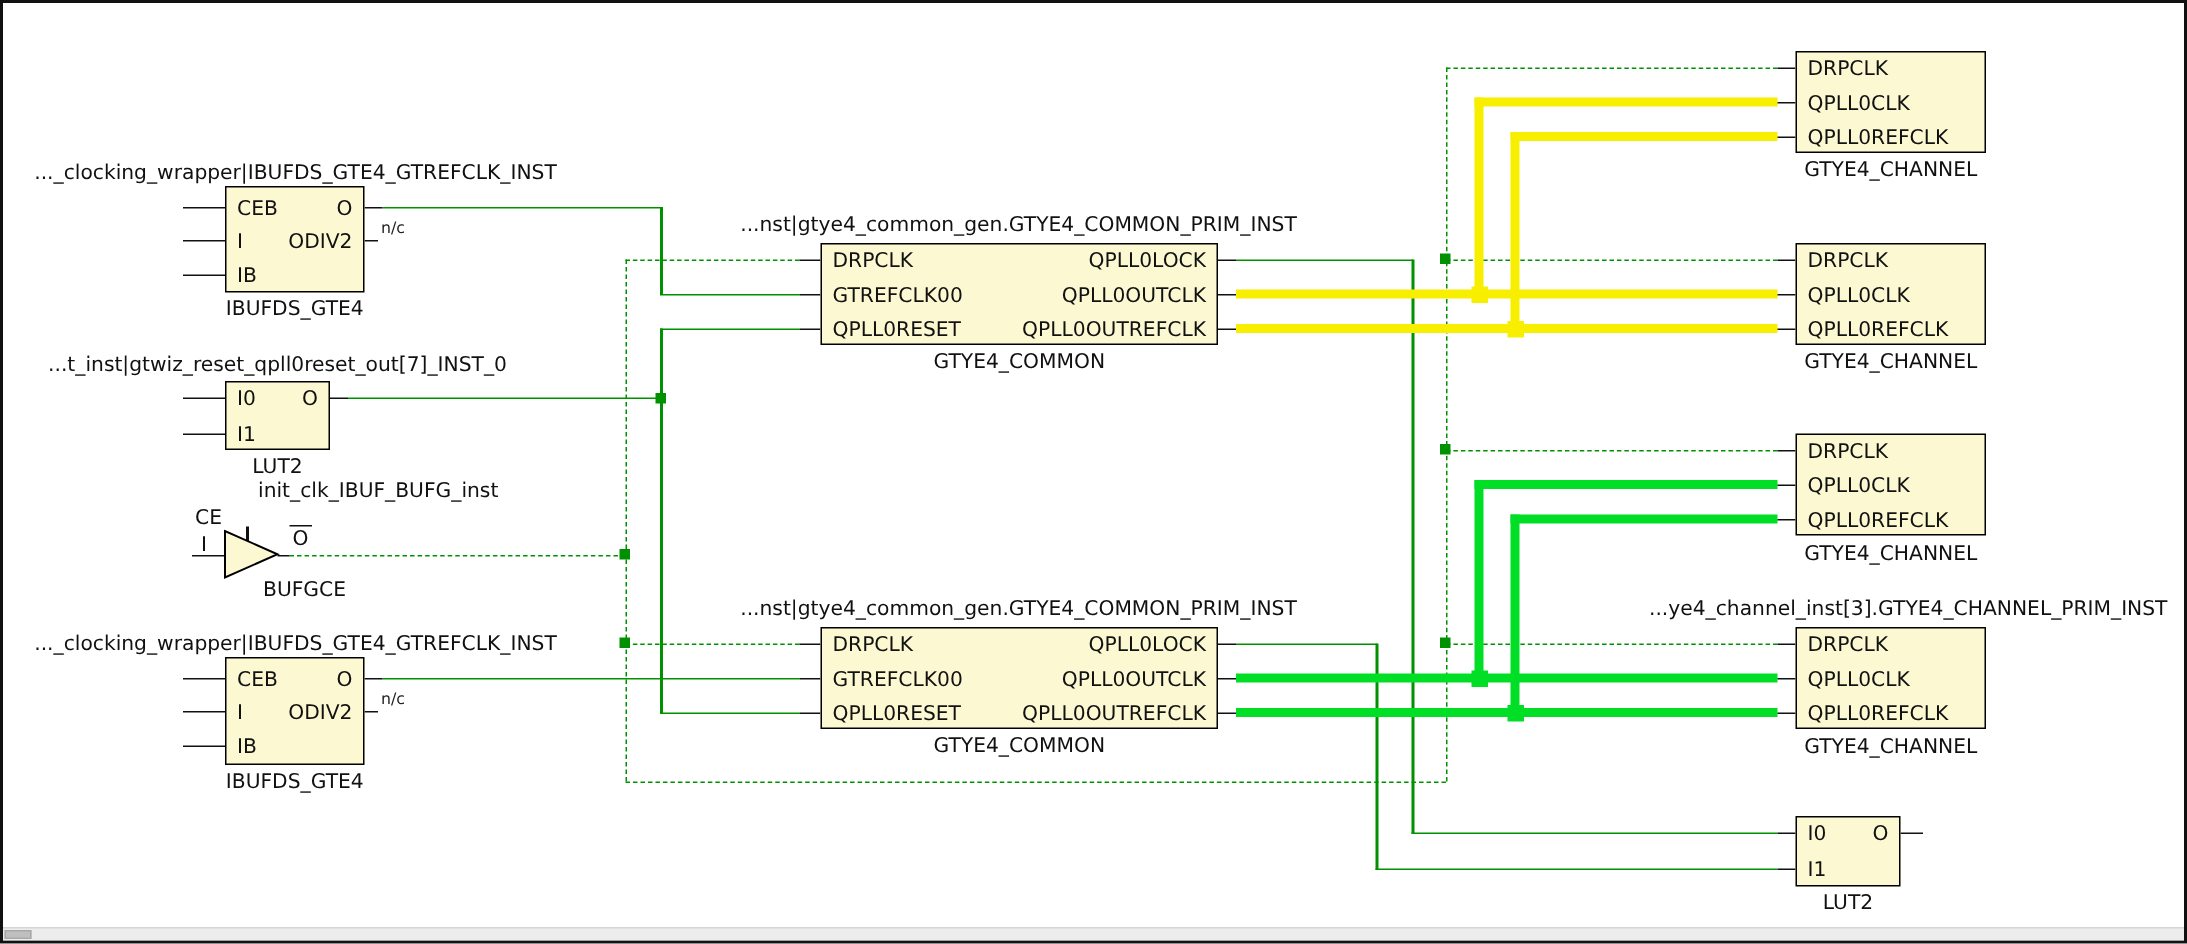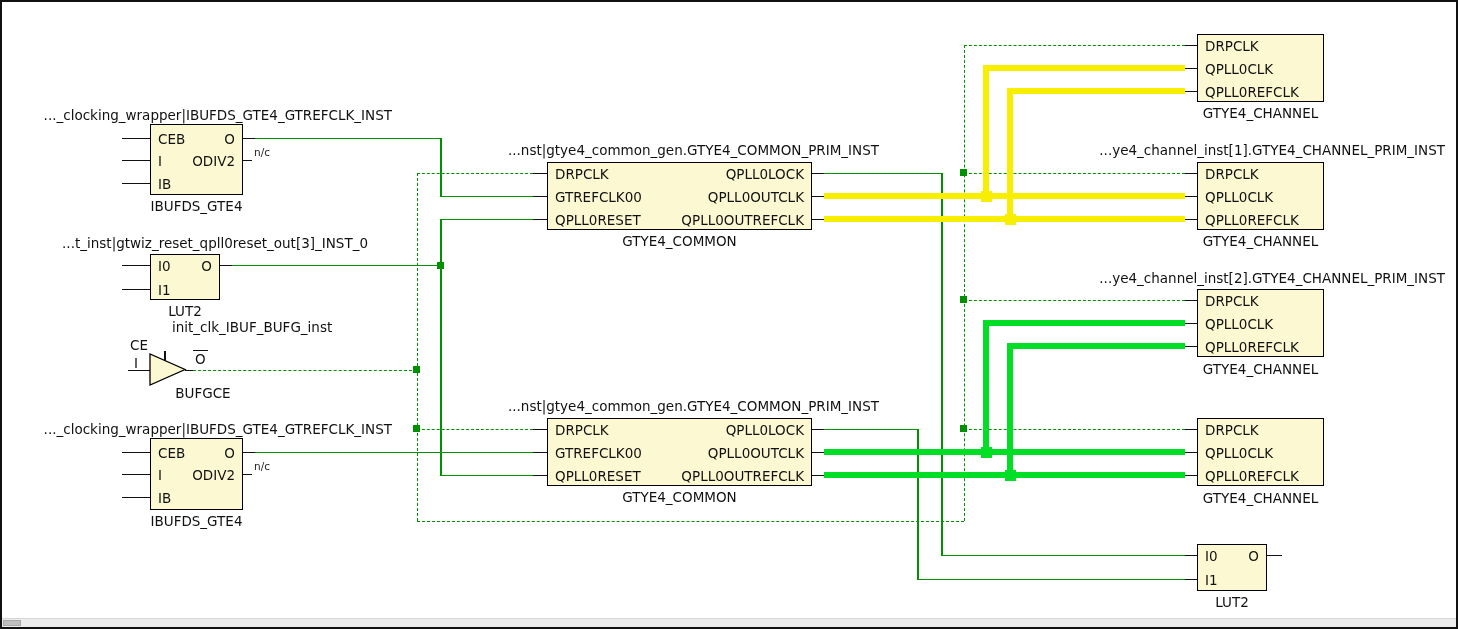--- a/index.html
+++ b/index.html
@@ -9,21 +9,21 @@
     border:2px solid #111; box-sizing:border-box;
     font-family:"DejaVu Sans","Liberation Sans",sans-serif;
     color:#111;
   }
   
   .block{position:absolute; background:#fcf9d2; border:1px solid #000; box-sizing:border-box;}
   .pl,.pr{position:absolute; font-size:13.5px; line-height:16px; white-space:nowrap;}
   .pl{left:7px;} .pr{right:7px; text-align:right;}
   
   .title{position:absolute; font-size:13.5px; line-height:16px; white-space:nowrap;}
-  .ctr{text-align:right;} .rgt{text-align:right;}
+  .ctr{text-align:center;} .rgt{text-align:right;}
   .tlabel{position:absolute; font-size:13.5px; line-height:16px; text-align:center; white-space:nowrap;}
   
   .g  {position:absolute; background:#009100; height:1.5px;}
   .gv {position:absolute; background:#009100; width:1.5px;}
   .dh {position:absolute; border-top:1.5px dashed #009100; height:0;}
   .dv {position:absolute; border-left:1.5px dashed #009100; width:0;}
   .yh {position:absolute; background:#f8ee00; height:6px;}
   .yv {position:absolute; background:#f8ee00; width:6px;}
   .th {position:absolute; background:#00df26; height:6px;}
   .tv {position:absolute; background:#00df26; width:6px;}
@@ -147,21 +147,21 @@
   <div class="block" style="left:148px;top:122px;width:93px;height:71px">
     <span class="pl" style="top:6px">CEB</span>
     <span class="pl" style="top:28px">I</span>
     <span class="pl" style="top:51px">IB</span>
     <span class="pr" style="top:6px">O</span>
     <span class="pr" style="top:28px">ODIV2</span>
   </div>
   <div class="nc" style="left:252px;top:144px">n/c</div>
   <div class="tlabel" style="left:148px;top:196px;width:93px">IBUFDS_GTE4</div>
 
-  <div class="title ctr" style="left:0px;top:233px;width:366px">...t_inst|gtwiz_reset_qpll0reset_out[3]_INST_0</div>
+  <div class="title ctr" style="left:0px;top:233px;width:366px">...t_inst|gtwiz_reset_qpll0reset_out[7]_INST_0</div>
   <div class="block" style="left:148px;top:252px;width:70px;height:46px">
     <span class="pl" style="top:3px">I0</span>
     <span class="pl" style="top:27px">I1</span>
     <span class="pr" style="top:3px">O</span>
   </div>
   <div class="tlabel" style="left:148px;top:301px;width:70px">LUT2</div>
 
   <div class="title" style="left:170px;top:317px">init_clk_IBUF_BUFG_inst</div>
   <div class="buflbl" style="left:128px;top:336px">CE</div>
   <div class="buflbl" style="left:132px;top:354px">I</div>
@@ -204,36 +204,35 @@
   </div>
   <div class="tlabel" style="left:545px;top:487px;width:265px">GTYE4_COMMON</div>
 
   <div class="block" style="left:1195px;top:32px;width:127px;height:68px">
     <span class="pl" style="top:3px">DRPCLK</span>
     <span class="pl" style="top:26px">QPLL0CLK</span>
     <span class="pl" style="top:49px">QPLL0REFCLK</span>
   </div>
   <div class="tlabel" style="left:1195px;top:103px;width:127px">GTYE4_CHANNEL</div>
 
-  <div class="title rgt" style="left:1041px;top:140px;width:402px">...ye4_channel_inst[1].GTYE4_CHANNEL_PRIM_INST</div>
   <div class="block" style="left:1195px;top:160px;width:127px;height:68px">
     <span class="pl" style="top:3px">DRPCLK</span>
     <span class="pl" style="top:26px">QPLL0CLK</span>
     <span class="pl" style="top:49px">QPLL0REFCLK</span>
   </div>
   <div class="tlabel" style="left:1195px;top:231px;width:127px">GTYE4_CHANNEL</div>
 
-  <div class="title rgt" style="left:1041px;top:268px;width:402px">...ye4_channel_inst[2].GTYE4_CHANNEL_PRIM_INST</div>
   <div class="block" style="left:1195px;top:287px;width:127px;height:68px">
     <span class="pl" style="top:3px">DRPCLK</span>
     <span class="pl" style="top:26px">QPLL0CLK</span>
     <span class="pl" style="top:49px">QPLL0REFCLK</span>
   </div>
   <div class="tlabel" style="left:1195px;top:359px;width:127px">GTYE4_CHANNEL</div>
 
+  <div class="title rgt" style="left:1041px;top:396px;width:402px">...ye4_channel_inst[3].GTYE4_CHANNEL_PRIM_INST</div>
   <div class="block" style="left:1195px;top:416px;width:127px;height:68px">
     <span class="pl" style="top:3px">DRPCLK</span>
     <span class="pl" style="top:26px">QPLL0CLK</span>
     <span class="pl" style="top:49px">QPLL0REFCLK</span>
   </div>
   <div class="tlabel" style="left:1195px;top:488px;width:127px">GTYE4_CHANNEL</div>
 
   <div class="block" style="left:1195px;top:542px;width:70px;height:47px">
     <span class="pl" style="top:3px">I0</span>
     <span class="pl" style="top:27px">I1</span>

